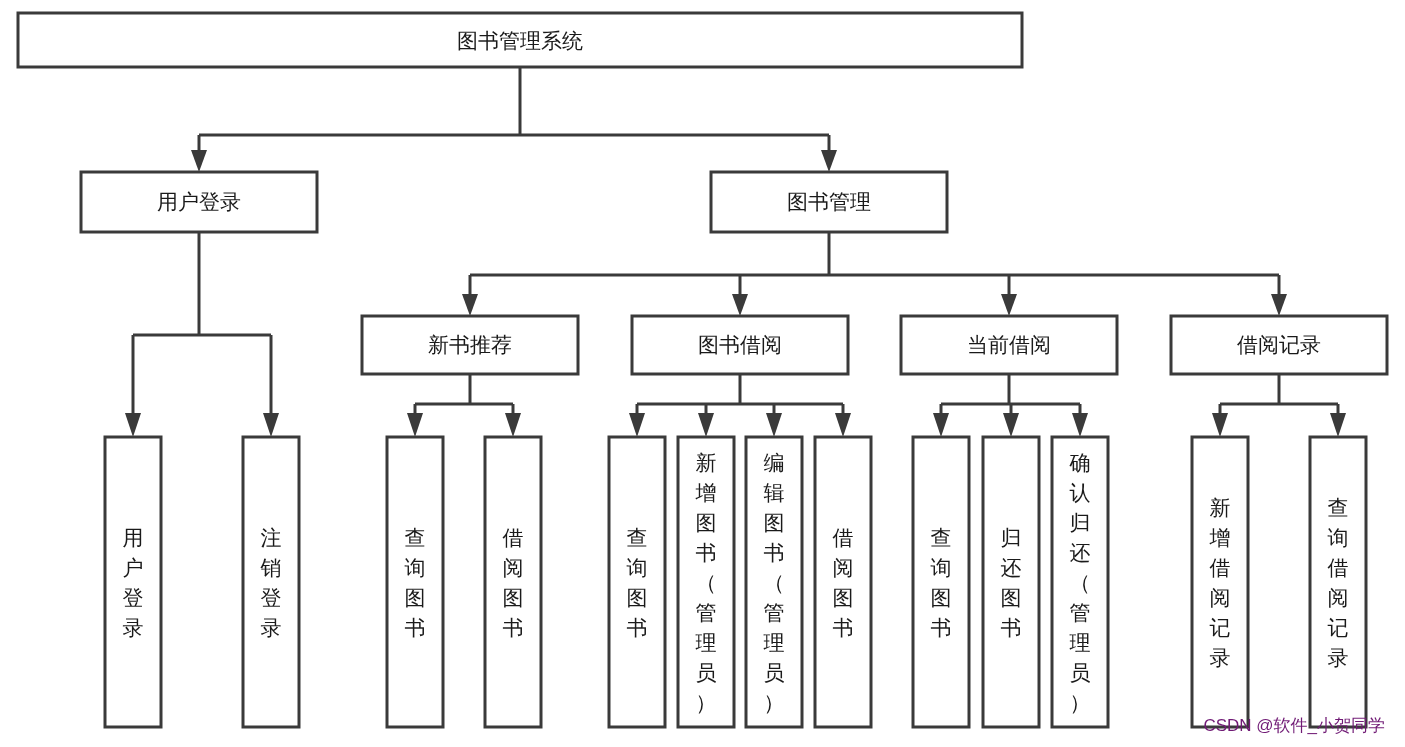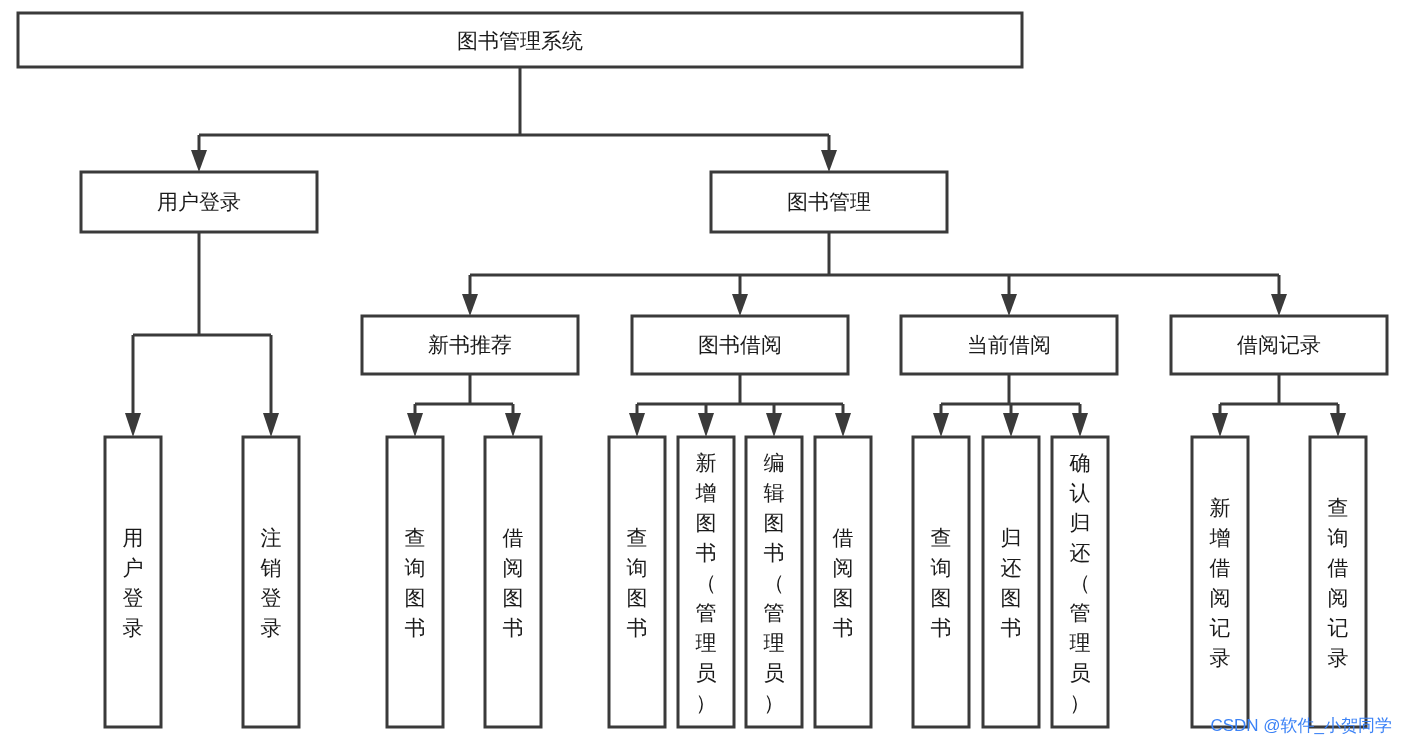--- a/index.html
+++ b/index.html
@@ -44,25 +44,25 @@
     dominant-baseline: middle;
   }
   .node-label-v {
     font-family: "Liberation Sans", "DejaVu Sans", sans-serif;
     font-size: 21px;
     fill: #1a1a1a;
     text-anchor: middle;
   }
   .watermark {
     position: absolute;
-    right: 13px;
+    right: 20px;
     bottom: 10px;
     font-family: "Liberation Sans", "DejaVu Sans", sans-serif;
     font-size: 17px;
-    color: #3b82f6;
+    color: #701a75;
     white-space: nowrap;
     pointer-events: none;
   }
 </style>
 </head>
 <body>
 
 <svg id="chart-root" viewBox="0 0 1405 747" xmlns="http://www.w3.org/2000/svg">
 
   <g>

